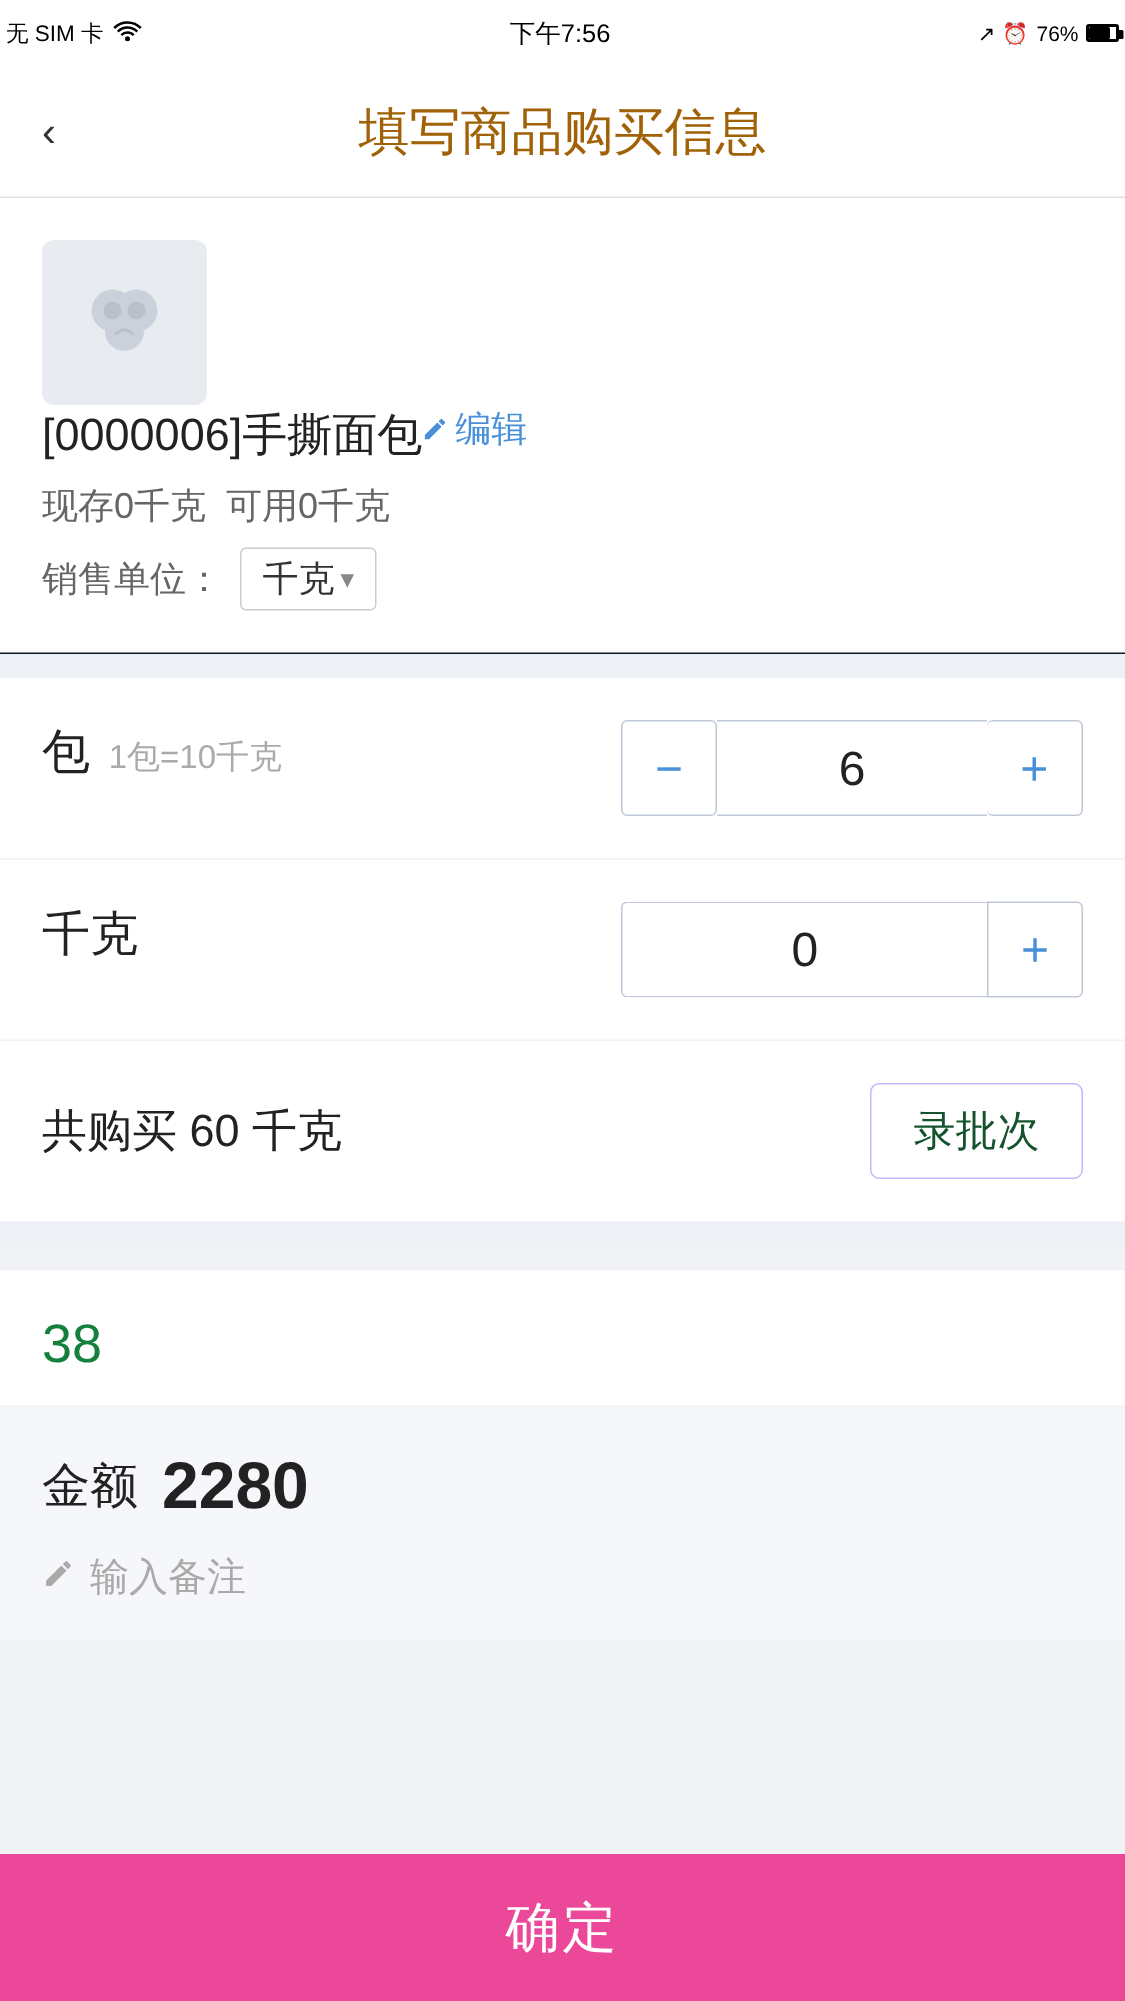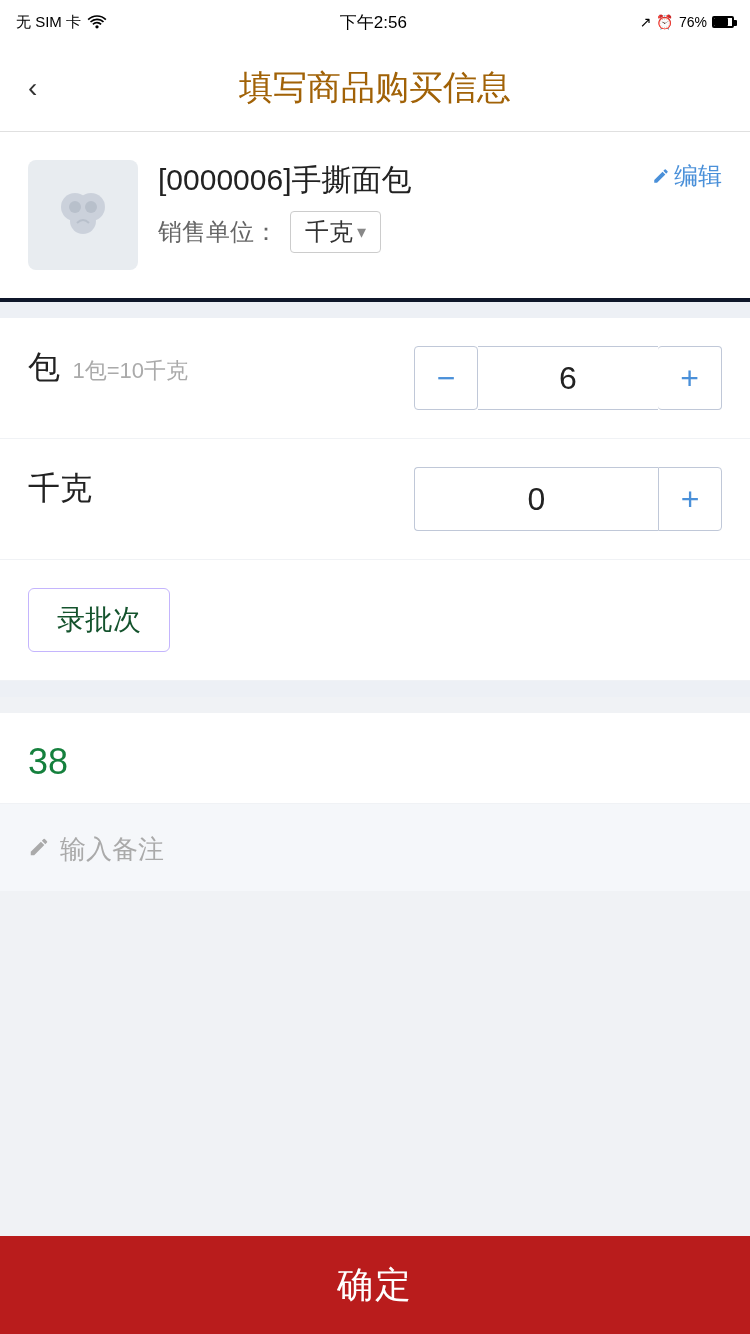--- a/index.html
+++ b/index.html
@@ -14,21 +14,21 @@
     }
 
     
     .status-bar {
       width: 750px;
       height: 44px;
       background: #fff;
       display: flex;
       align-items: center;
       justify-content: space-between;
-      padding: 0 16px;
+      padding: 0 4px;
       font-size: 15px;
       color: #000;
     }
     .status-left { display: flex; align-items: center; gap: 6px; font-size: 15px; }
     .status-center { font-size: 17px; font-weight: 500; }
     .status-right { display: flex; align-items: center; gap: 5px; font-size: 14px; }
 
     
     .nav-bar {
       width: 750px;
@@ -56,22 +56,22 @@
       color: #a16207;
     }
 
     
     .product-card {
       background: #fff;
       margin-top: 0;
       padding: 28px 28px 28px 28px;
       display: flex;
       align-items: flex-start;
-      gap: 20px;
-      border-bottom: 4px solid #0f172a;
+      border-bottom: 1px solid #0f172a;
+      flex-direction: column;
     }
     .product-thumb {
       width: 110px;
       height: 110px;
       background: #e8ecf0;
       border-radius: 8px;
       display: flex;
       align-items: center;
       justify-content: center;
       flex-shrink: 0;
@@ -316,21 +316,21 @@
       min-height: 300px;
     }
 
     
     .confirm-bar {
       position: fixed;
       bottom: 0;
       left: 0;
       width: 750px;
       height: 98px;
-      background: #b91c1c;
+      background: #ec4899;
       display: flex;
       align-items: center;
       justify-content: center;
       cursor: pointer;
       z-index: 100;
     }
     .confirm-text {
       font-size: 36px;
       color: #fff;
       font-weight: 500;
@@ -342,21 +342,21 @@
 
 <div class="status-bar">
   <div class="status-left">
     <span>无 SIM 卡</span>
     <span>
       <svg width="20" height="16" viewBox="0 0 24 18" fill="none" xmlns="http://www.w3.org/2000/svg">
         <path d="M12 14a2 2 0 110 4 2 2 0 010-4zm0-4c2.2 0 4.2.9 5.6 2.4l-1.4 1.4A5.97 5.97 0 0012 12c-1.65 0-3.15.67-4.24 1.76L6.4 12.4A7.97 7.97 0 0112 10zm0-4c3.31 0 6.3 1.34 8.49 3.51l-1.42 1.42A9.96 9.96 0 0012 8c-2.76 0-5.26 1.12-7.07 2.93L3.51 9.51A11.96 11.96 0 0112 6zm0-4c4.42 0 8.42 1.79 11.31 4.69l-1.42 1.42A13.95 13.95 0 0012 4c-3.86 0-7.35 1.56-9.88 4.1L.69 6.69A15.96 15.96 0 0112 2z" fill="#000"></path>
       </svg>
     </span>
   </div>
-  <div class="status-center">下午2:56</div>
+  <div class="status-center">下午7:56</div>
   <div class="status-right">
     <span style="font-size:14px;">↗</span>
     <span style="font-size:14px;">⏰</span>
     <span>76%</span>
     <span style="display:inline-block;width:22px;height:12px;border:2px solid #000;border-radius:2px;position:relative;background:#fff;">
       <span style="display:block;width:76%;height:100%;background:#000;border-radius:1px;"></span>
       <span style="position:absolute;right:-5px;top:2px;width:3px;height:6px;background:#000;border-radius:0 1px 1px 0;"></span>
     </span>
   </div>
 </div>
@@ -382,20 +382,23 @@
       <span class="product-name">
         <span>[0000006]</span><span>手撕面包</span>
       </span>
       <span class="edit-link">
         <svg width="18" height="18" viewBox="0 0 24 24" fill="none" xmlns="http://www.w3.org/2000/svg" style="vertical-align:middle;">
           <path d="M3 17.25V21h3.75L17.81 9.94l-3.75-3.75L3 17.25zm17.71-10.21a1 1 0 000-1.41l-2.34-2.34a1 1 0 00-1.41 0l-1.83 1.83 3.75 3.75 1.83-1.83z" fill="#4a90d9"></path>
         </svg>
         <span style="color:#4a90d9;font-size:24px;">编辑</span>
       </span>
     </div>
+    <div class="product-stock">
+      <span>现存0千克</span>&nbsp;&nbsp;<span>可用0千克</span>
+    </div>
     <div class="product-unit-row">
       <span class="unit-label">销售单位：</span>
       <div class="unit-dropdown">
         <span>千克</span>
         <span style="font-size:18px;color:#888;">▾</span>
       </div>
     </div>
   </div>
 </div>
 
@@ -421,32 +424,41 @@
     </div>
     <div class="input-plus-only">
       <input class="plus-input" type="text" value="0" style="">
       <button class="plus-btn-only">+</button>
     </div>
   </div>
 
 </div>
 
 <div class="total-row">
+  <span class="total-text">
+    <span>共购买</span>
+    <span class="total-num">60</span>
+    <span>千克</span>
+  </span>
   <button class="batch-btn">录批次</button>
 </div>
 
 <div class="section-sep"></div>
 
 <div class="price-section">
   <div class="price-row">
     <span class="price-value">38</span>
   </div>
 </div>
 
 <div class="amount-section">
+  <div class="amount-row">
+    <span class="amount-label">金额</span>
+    <span class="amount-value">2280</span>
+  </div>
   <div class="remark-row">
     <span class="remark-icon">
       <svg width="22" height="22" viewBox="0 0 24 24" fill="none" xmlns="http://www.w3.org/2000/svg">
         <path d="M3 17.25V21h3.75L17.81 9.94l-3.75-3.75L3 17.25zm17.71-10.21a1 1 0 000-1.41l-2.34-2.34a1 1 0 00-1.41 0l-1.83 1.83 3.75 3.75 1.83-1.83z" fill="#aaa"></path>
       </svg>
     </span>
     <span class="remark-text">输入备注</span>
   </div>
 </div>
 

